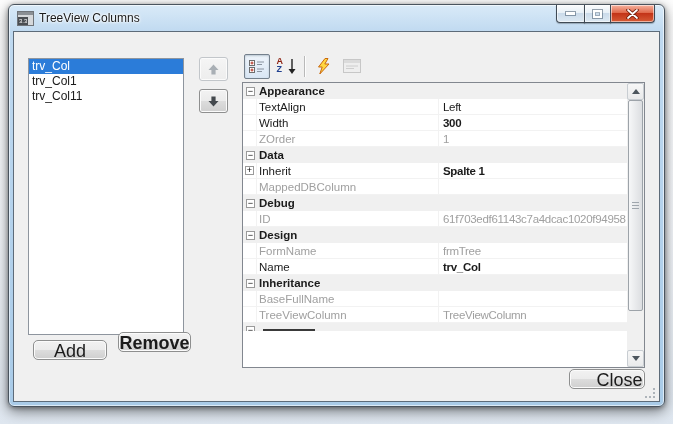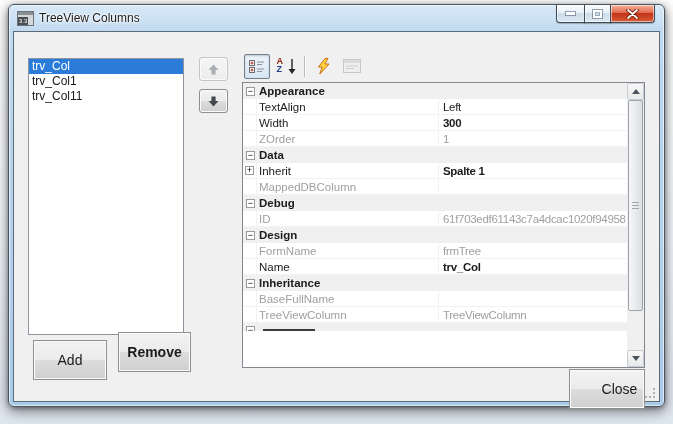--- a/index.html
+++ b/index.html
@@ -46,22 +46,22 @@
   
   .arrow-btn { position:absolute; left:185px; width:29px; height:24px; cursor:pointer;
     border:1px solid #8E8F8F; border-radius:3px;
     background:linear-gradient(180deg,#F2F2F2 0%,#EBEBEB 50%,#DDDDDD 50%,#CFCFCF 100%);
     box-shadow:inset 0 0 0 1px #FBFBFB; display:flex; align-items:center; justify-content:center; }
   .arrow-btn.up { top:25px; }
   .arrow-btn.down { top:57px; }
   .arrow-btn.disabled { border-color:#C2C6CA; background:linear-gradient(180deg,#F5F5F5,#EDEDED); cursor:default; }
 
   
-  .btn { position:absolute; height:40px; font-family:inherit; font-size:14px; color:#1B1B1B; cursor:pointer;
-    border:1px solid #8E8F8F; border-radius:0;
+  .btn { position:absolute; height:20px; font-family:inherit; font-size:18px; color:#1B1B1B; cursor:pointer;
+    border:1px solid #8E8F8F; border-radius:5px;
     background:linear-gradient(180deg,#F2F2F2 0%,#EBEBEB 50%,#DDDDDD 50%,#CFCFCF 100%);
     box-shadow:inset 0 0 0 1px #FBFBFB; }
   .btn.add { left:19px; top:308px; width:74px; }
   .btn.remove { left:104px; top:300px; width:73px;font-weight:bold; }
   .btn.close-btn { left:555px; top:337px; width:76px;padding-left:25px; }
 
   
   .pg-toolbar { position:absolute; left:230px; top:21px; height:26px; display:flex; align-items:center; }
   .tbtn { width:26px; height:25px; display:flex; align-items:center; justify-content:center;
     border:1px solid transparent; margin-right:3px; cursor:pointer; }

